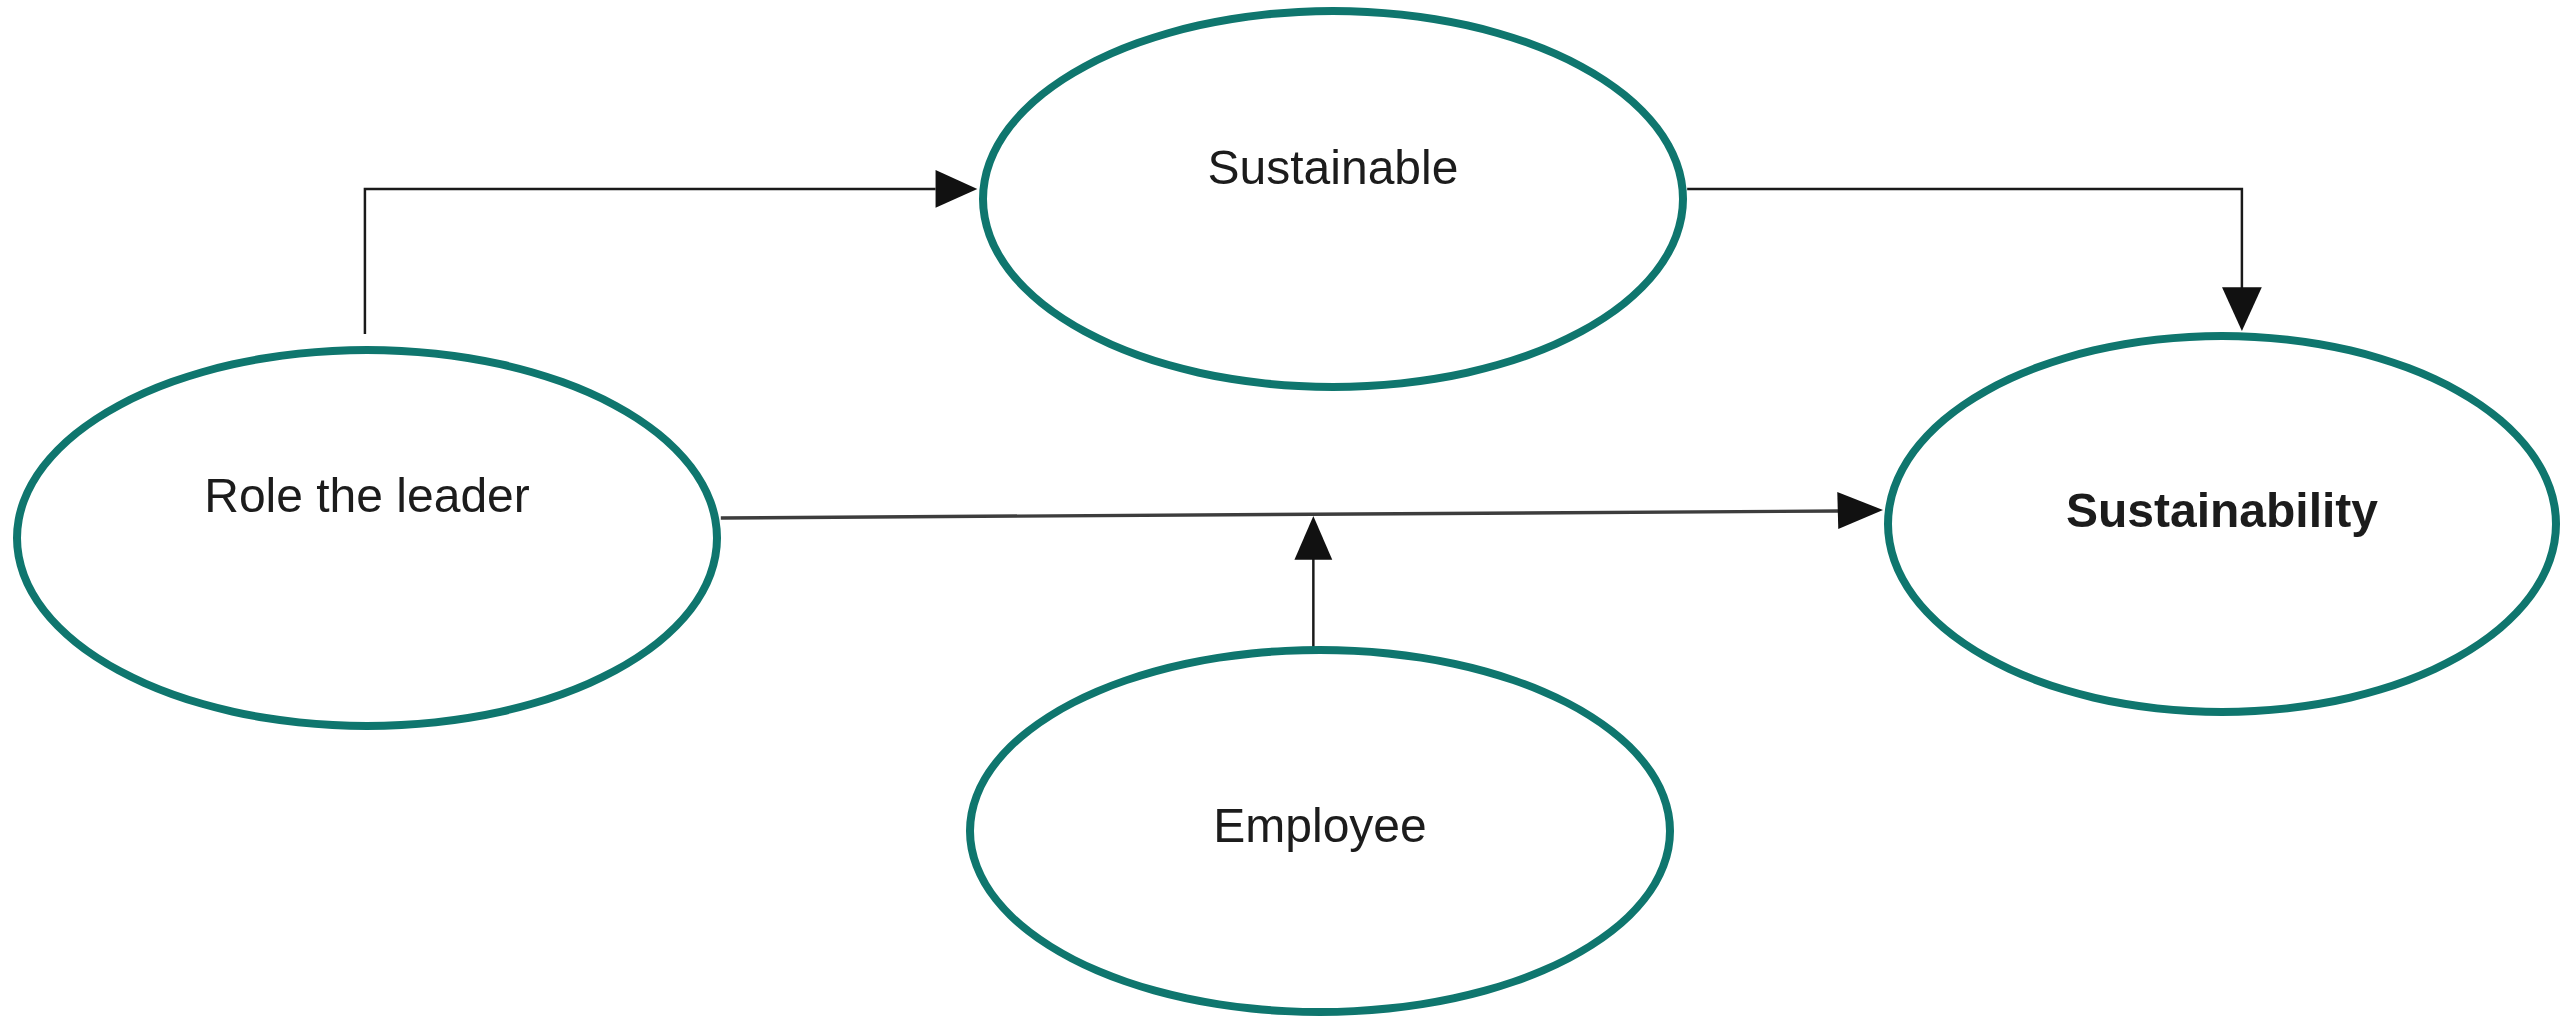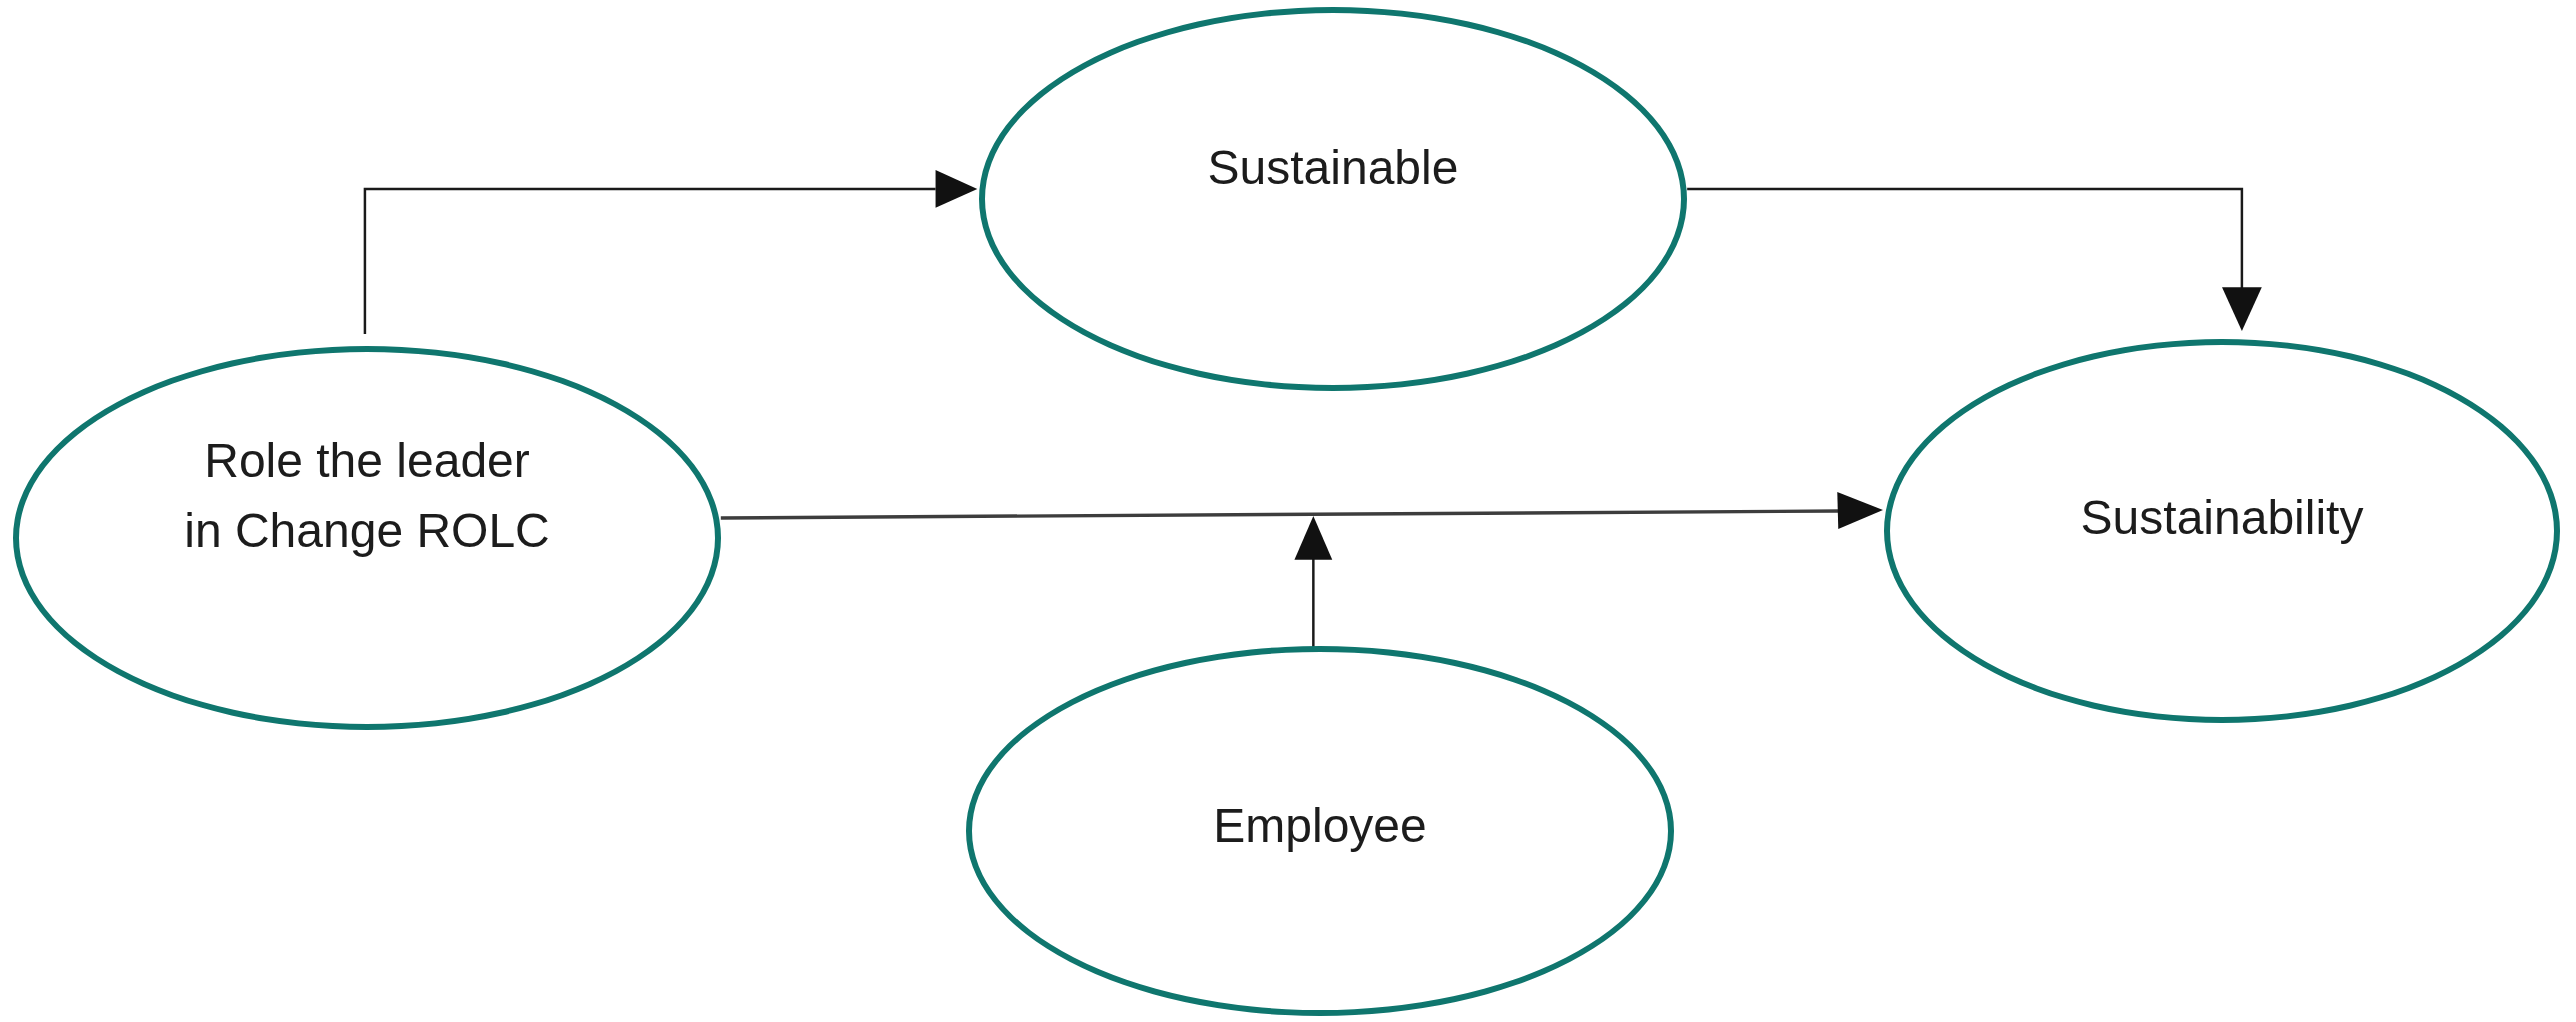--- a/index.html
+++ b/index.html
@@ -30,30 +30,30 @@
     stroke: #3d3d3d;
     stroke-width: 3.5;
   }
   .head {
     fill: #111111;
     stroke: none;
   }
   .node {
     position: absolute;
     box-sizing: border-box;
-    border: 6px solid #0f766e;
+    border: 8px solid #0f766e;
     border-radius: 50%;
     background: #ffffff;
     display: flex;
     align-items: center;
     justify-content: center;
   }
   .node-rolc { left: 13px;   top: 346px; width: 708px; height: 384px; }
   .node-sc   { left: 979px;  top: 7px;   width: 708px; height: 384px; }
-  .node-sust { left: 1884px; top: 339px; width: 676px; height: 384px; }
+  .node-sust { left: 1884px; top: 332px; width: 676px; height: 384px; font-weight: bold; }
   .node-er   { left: 966px;  top: 646px; width: 708px; height: 370px; }
   .label {
     text-align: center;
     font-size: 48px;
     line-height: 70px;
     color: #1c1c1c;
     white-space: nowrap;
   }
   .node-rolc .label { transform: translateY(-42px); }
   .node-sc   .label { transform: translateY(-31px); }
@@ -85,21 +85,20 @@
 
     <g>
       <path class="edge" d="M1321 651 V561"></path>
       <polygon class="head" points="1321,519 1302,563 1340,563"></polygon>
     </g>
   </svg>
 
   <div class="node node-rolc">
     <div class="label">
       <span>Role the leader</span>
-      <span>in Change ROLC</span>
     </div>
   </div>
 
   <div class="node node-sc">
     <div class="label">
       <span>Sustainable</span>
     </div>
   </div>
 
   <div class="node node-sust">

